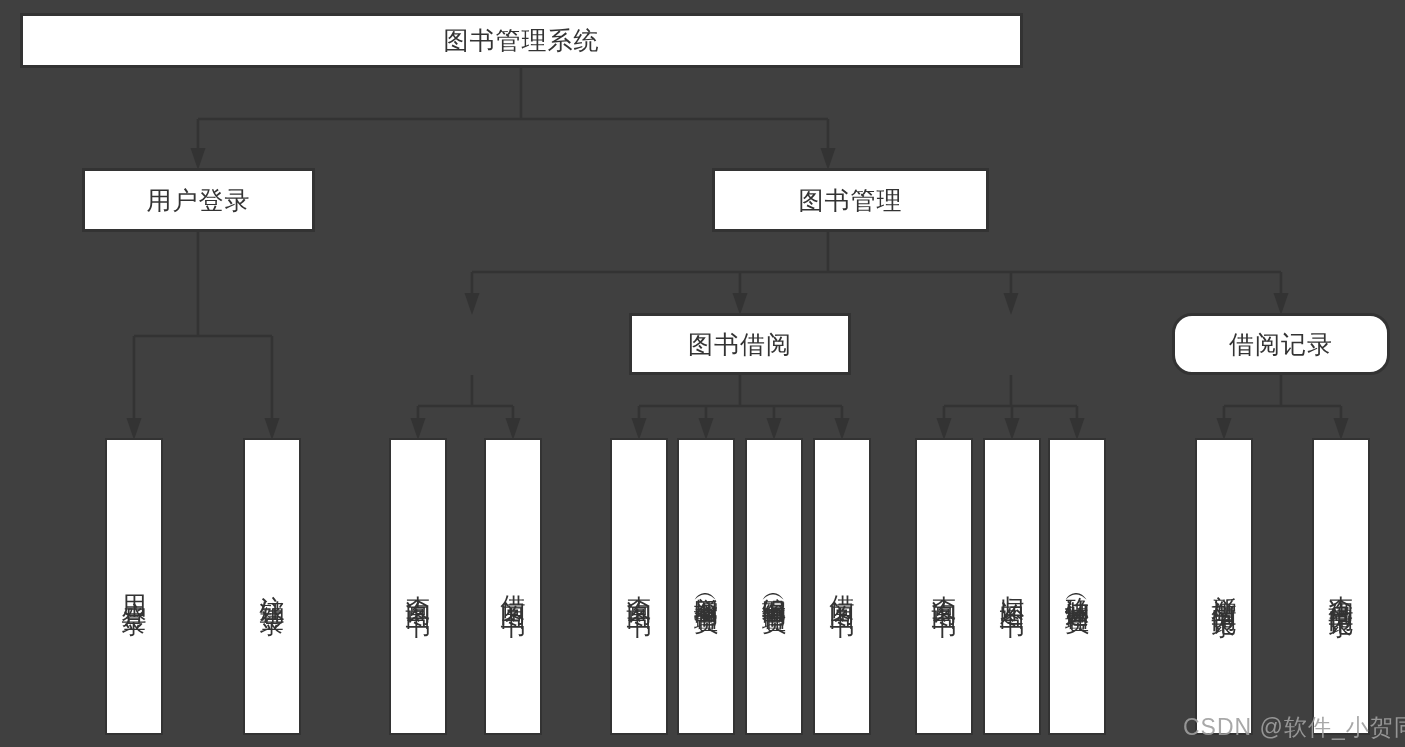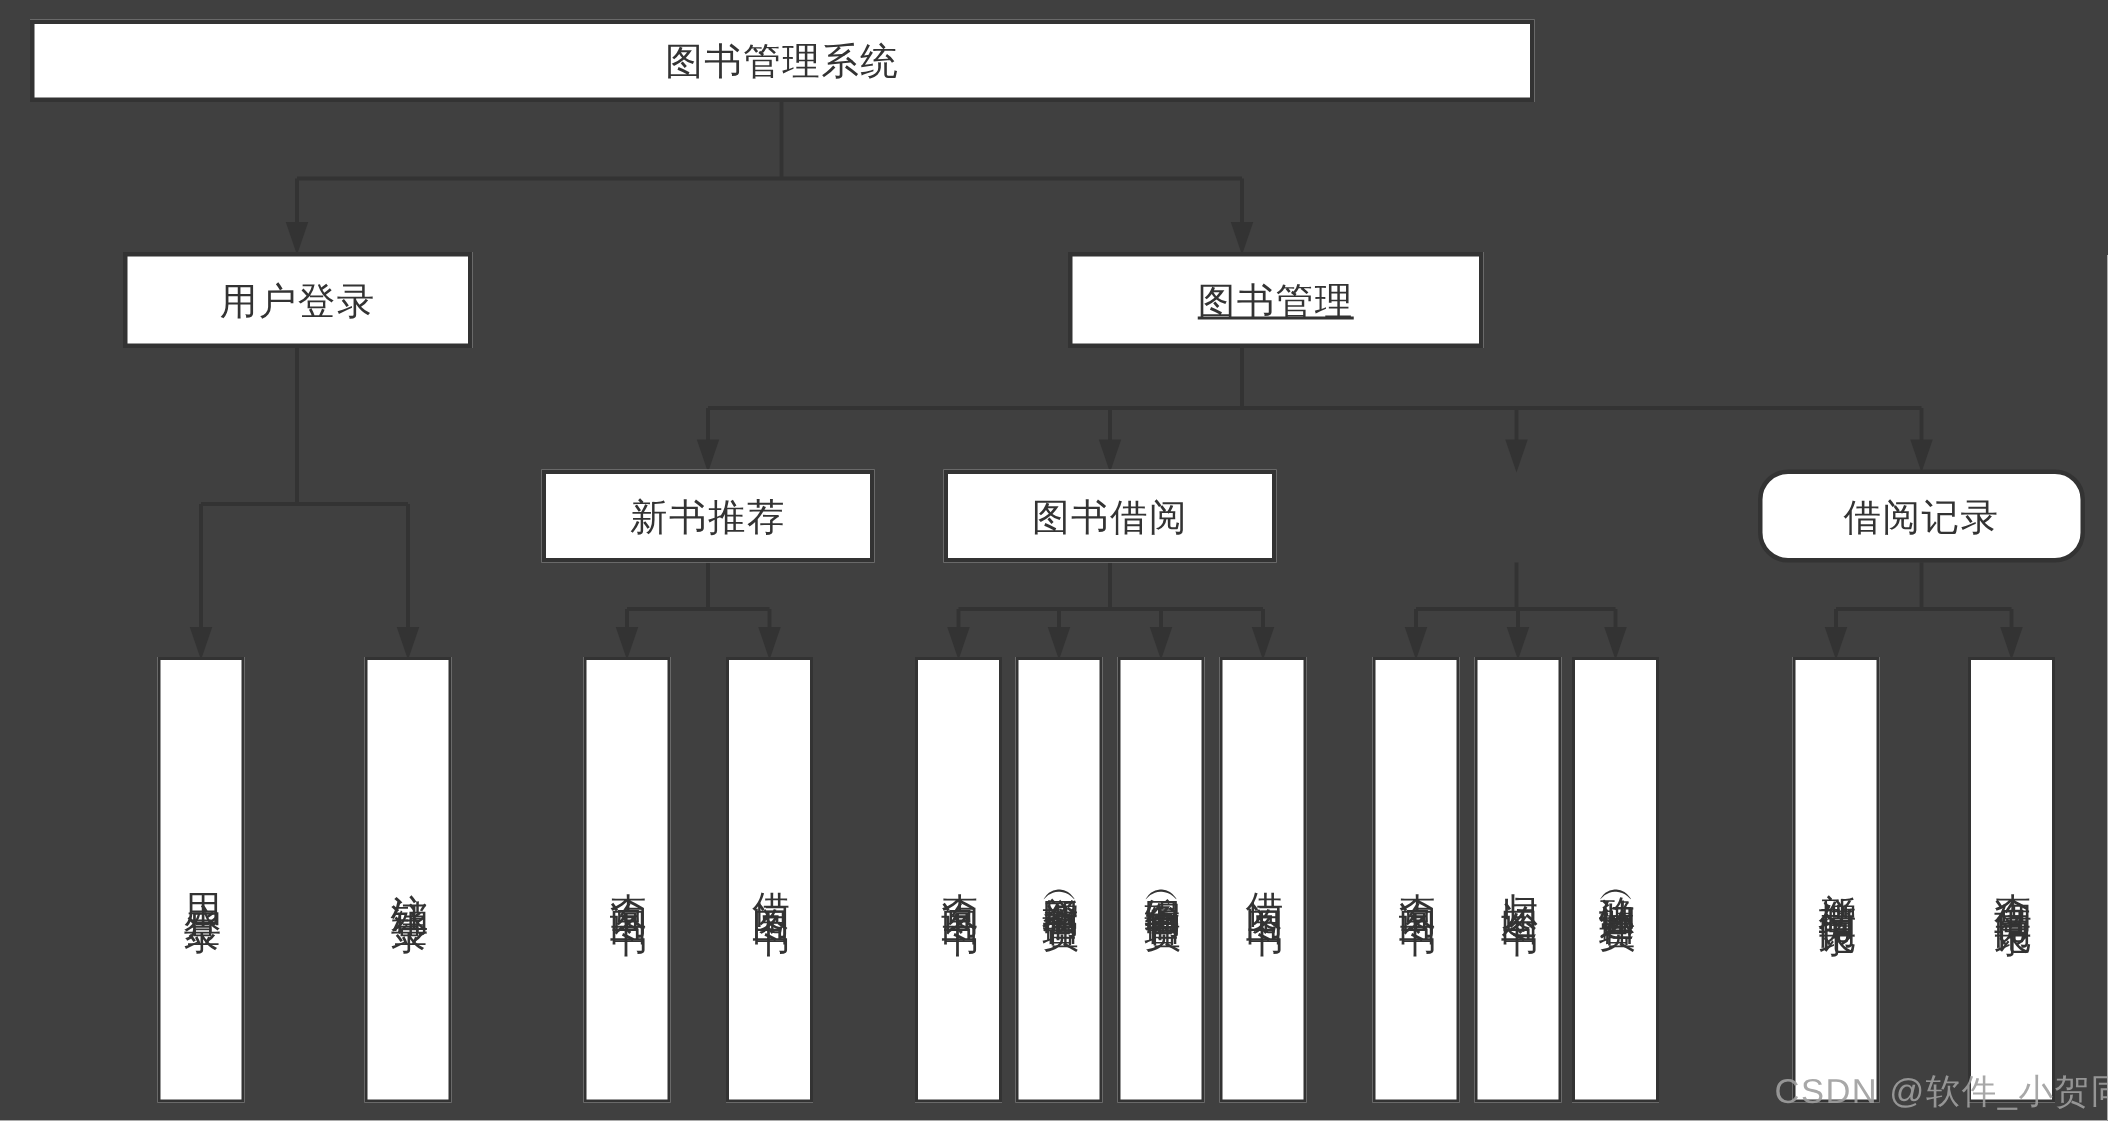--- a/index.html
+++ b/index.html
@@ -112,23 +112,22 @@
       <polygon points="1069.5,418 1084.5,418 1077,440"></polygon>
 
       <polygon points="1216.5,418 1231.5,418 1224,440"></polygon>
       <polygon points="1333.5,418 1348.5,418 1341,440"></polygon>
     </g>
   </svg>
 
   <div class="hbox" style="left:20px; top:13px; width:1003px; height:55px;">图书管理系统</div>
 
   <div class="hbox" style="left:82px; top:168px; width:233px; height:64px;">用户登录</div>
-  <div class="hbox" style="left:712px; top:168px; width:277px; height:64px;text-decoration:underline;">图书管理</div>
+  <div class="hbox" style="left:712px; top:168px; width:277px; height:64px;">图书管理</div>
 
-  <div class="hbox" style="left:361px; top:313px; width:222px; height:62px;">新书推荐</div>
   <div class="hbox" style="left:629px; top:313px; width:222px; height:62px;">图书借阅</div>
   <div class="hbox" style="left:1172px; top:313px; width:218px; height:62px;border-radius:20px;">借阅记录</div>
 
   <div class="leaf" style="left:105px;">用户登录</div>
   <div class="leaf" style="left:243px;">注销登录</div>
 
   <div class="leaf" style="left:389px;">查询图书</div>
   <div class="leaf" style="left:484px;">借阅图书</div>
 
   <div class="leaf" style="left:610px;">查询图书</div>

